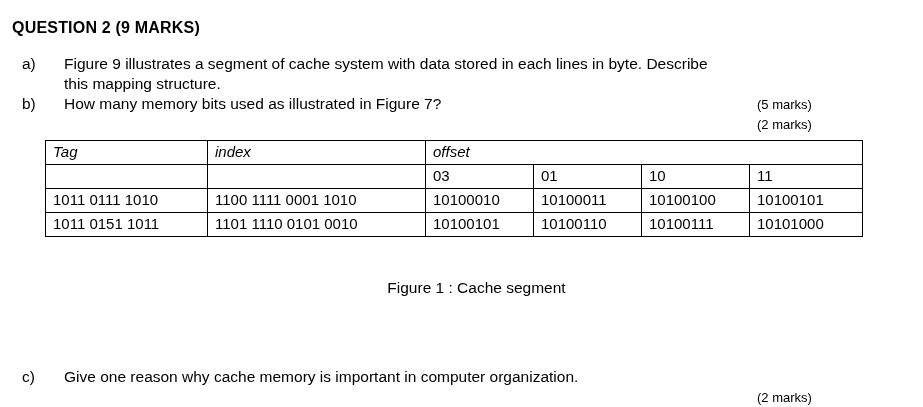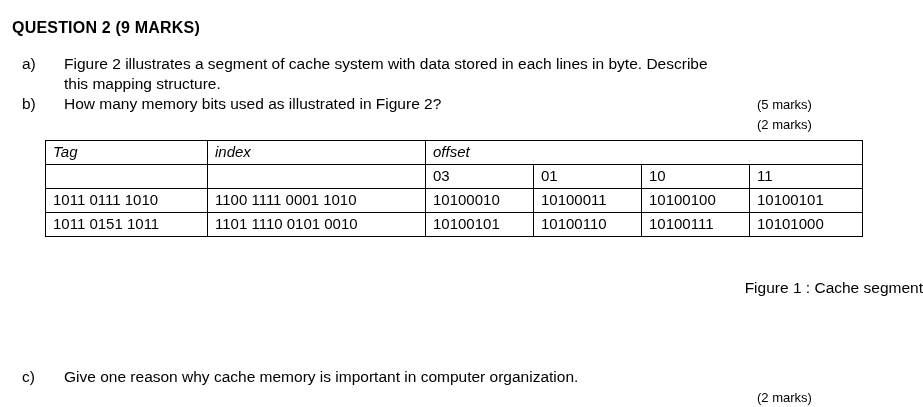--- a/index.html
+++ b/index.html
@@ -101,49 +101,49 @@
   .col-index  { width: 218px; }
   .col-off    { width: 108px; }
   .col-off-l  { width: 113px; }
 
   
   .figure-caption {
     position: absolute;
     left: 0;
     top: 279px;
     width: 923px;
-    text-align: right;
+    text-align: center;
     font-size: 15.5px;
   }
   .figure-caption span { padding-left: 30px; }
 
   
   #item-c { left: 22px; top: 367px; }
   #item-c .qbody { width: 690px; }
   #marks-c { top: 367px; }
 </style>
 </head>
 <body>
 
 <div class="page">
 
   <div class="q-heading">QUESTION 2 (9 MARKS)</div>
 
   <div class="qitem" id="item-a">
     <span class="marker">a)</span>
     <span class="qbody">
-      <span>Figure 2 illustrates a segment of cache system with data stored in each lines in byte. Describe</span>
+      <span>Figure 9 illustrates a segment of cache system with data stored in each lines in byte. Describe</span>
       <span class="l2">this mapping structure.</span>
     </span>
   </div>
   <div class="marks" id="marks-a">(5 marks)</div>
 
   <div class="qitem" id="item-b">
     <span class="marker">b)</span>
-    <span class="qbody">How many memory bits used as illustrated in  Figure 2?</span>
+    <span class="qbody">How many memory bits used as illustrated in  Figure 7?</span>
   </div>
   <div class="marks" id="marks-b">(2 marks)</div>
 
   <div class="cache-table-wrap">
     <table class="cache-table">
       <colgroup>
         <col class="col-tag">
           <col class="col-index">
         <col class="col-off">
           <col class="col-off">

